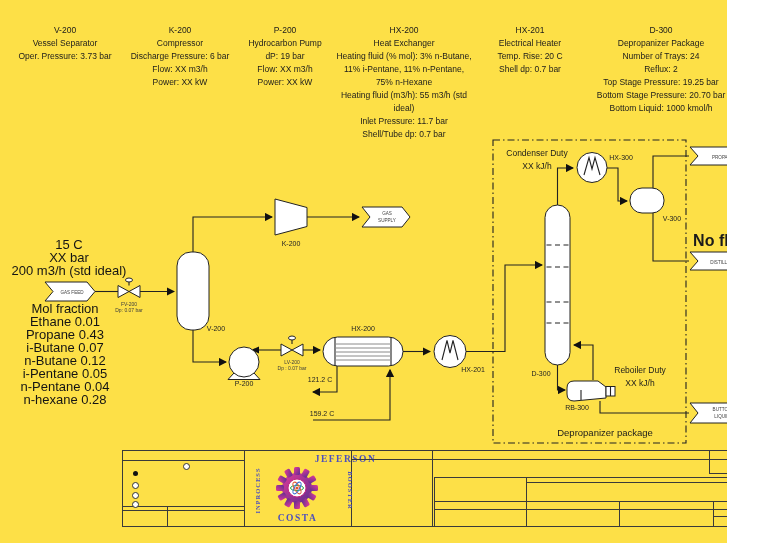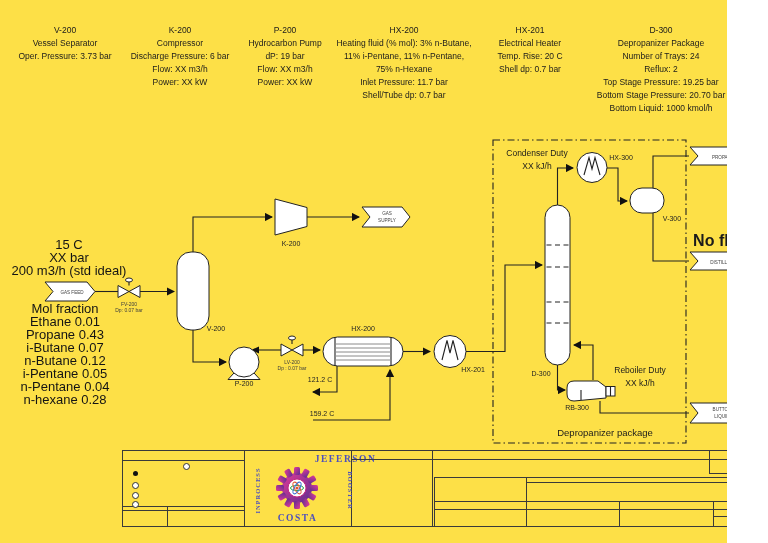--- a/index.html
+++ b/index.html
@@ -44,21 +44,23 @@
   </div>
   <div class="note" style="left:229px;top:24px;width:112px;">
     <div>P-200</div>
     <div>Hydrocarbon Pump</div>
     <div>dP: 19 bar</div>
     <div>Flow: XX m3/h</div>
     <div>Power: XX kW</div>
   </div>
   <div class="note" style="left:335px;top:24px;width:138px;">
     <div>HX-200</div>
+    <div>Heat Exchanger</div>
     <div>Heating fluid (% mol): 3% n-Butane, 11% i-Pentane, 11% n-Pentane, 75% n-Hexane</div>
+    <div>Heating fluid (m3/h): 55 m3/h (std ideal)</div>
     <div>Inlet Pressure: 11.7 bar</div>
     <div>Shell/Tube dp: 0.7 bar</div>
   </div>
   <div class="note" style="left:478px;top:24px;width:104px;">
     <div>HX-201</div>
     <div>Electrical Heater</div>
     <div>Temp. Rise: 20 C</div>
     <div>Shell dp: 0.7 bar</div>
   </div>
   <div class="note" style="left:581px;top:24px;width:160px;">

